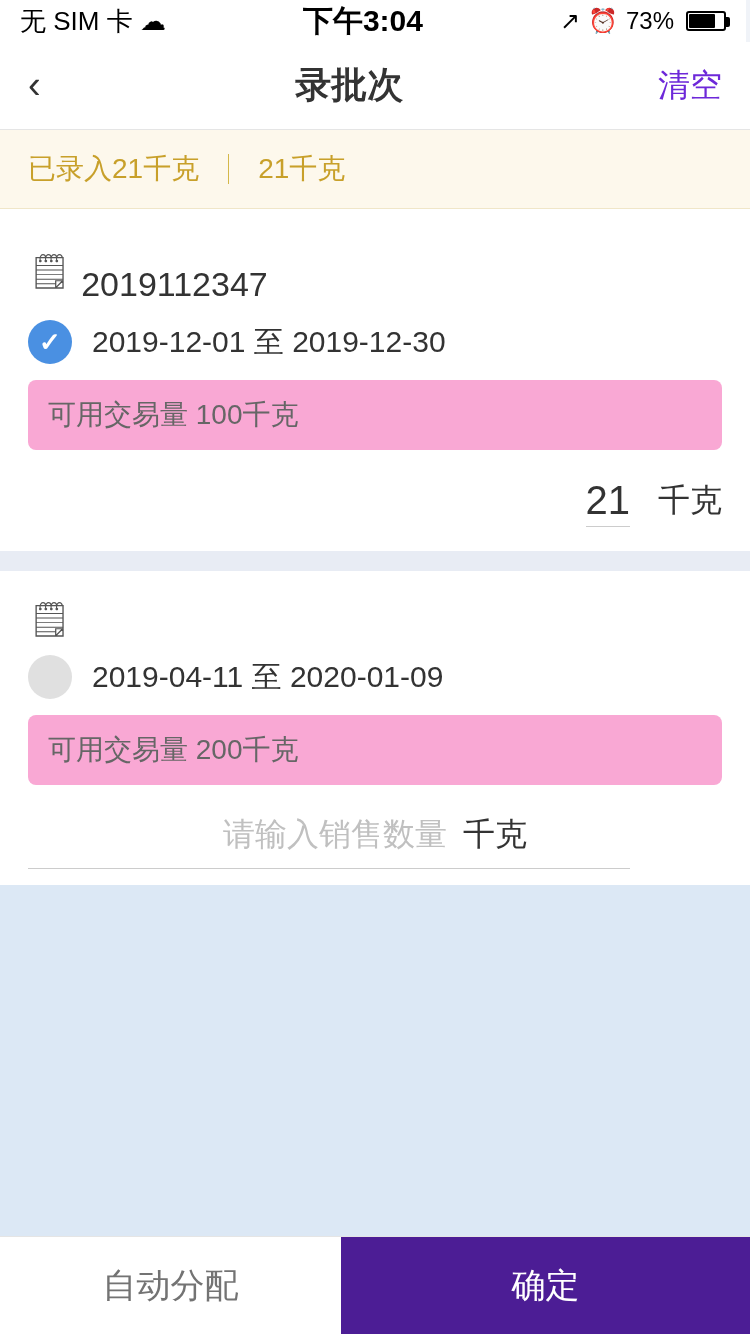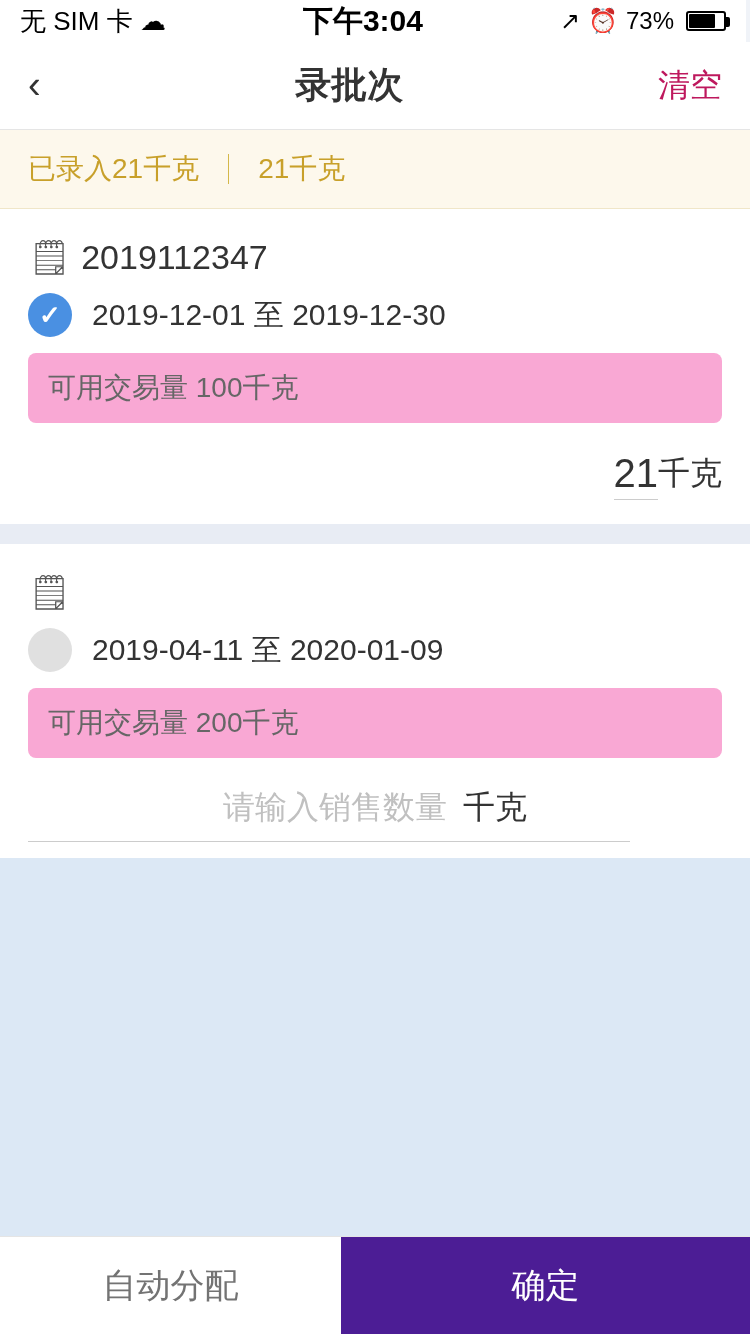--- a/index.html
+++ b/index.html
@@ -87,21 +87,21 @@
       color: #333;
       cursor: pointer;
     }
     .nav-title {
       font-size: 36px;
       font-weight: 600;
       color: #333;
     }
     .nav-action {
       font-size: 32px;
-      color: #be185d;
+      color: #6d28d9;
     }
 
     
     .info-banner {
       width: 750px;
       background: #fdf8ec;
       padding: 20px 28px;
       display: flex;
       align-items: center;
       gap: 29px;
@@ -135,20 +135,21 @@
       margin-bottom: 16px;
     }
     .doc-icon {
       font-size: 34px;
       color: #555;
     }
     .doc-number {
       font-size: 34px;
       color: #333;
       font-weight: 500;
+      margin-top: 28px;
     }
 
     .card-row-check {
       display: flex;
       align-items: center;
       gap: 20px;
       margin-bottom: 16px;
     }
 
     .check-circle {
@@ -186,21 +187,21 @@
     .available-qty-text {
       font-size: 28px;
       color: #666;
     }
 
     
     .qty-row {
       display: flex;
       align-items: center;
       justify-content: flex-end;
-      gap: 0;
+      gap: 28px;
       padding: 28px 28px;
       background: #fff;
     }
     .qty-value {
       font-size: 40px;
       color: #333;
       font-weight: 400;
     }
     .qty-unit {
       font-size: 32px;

